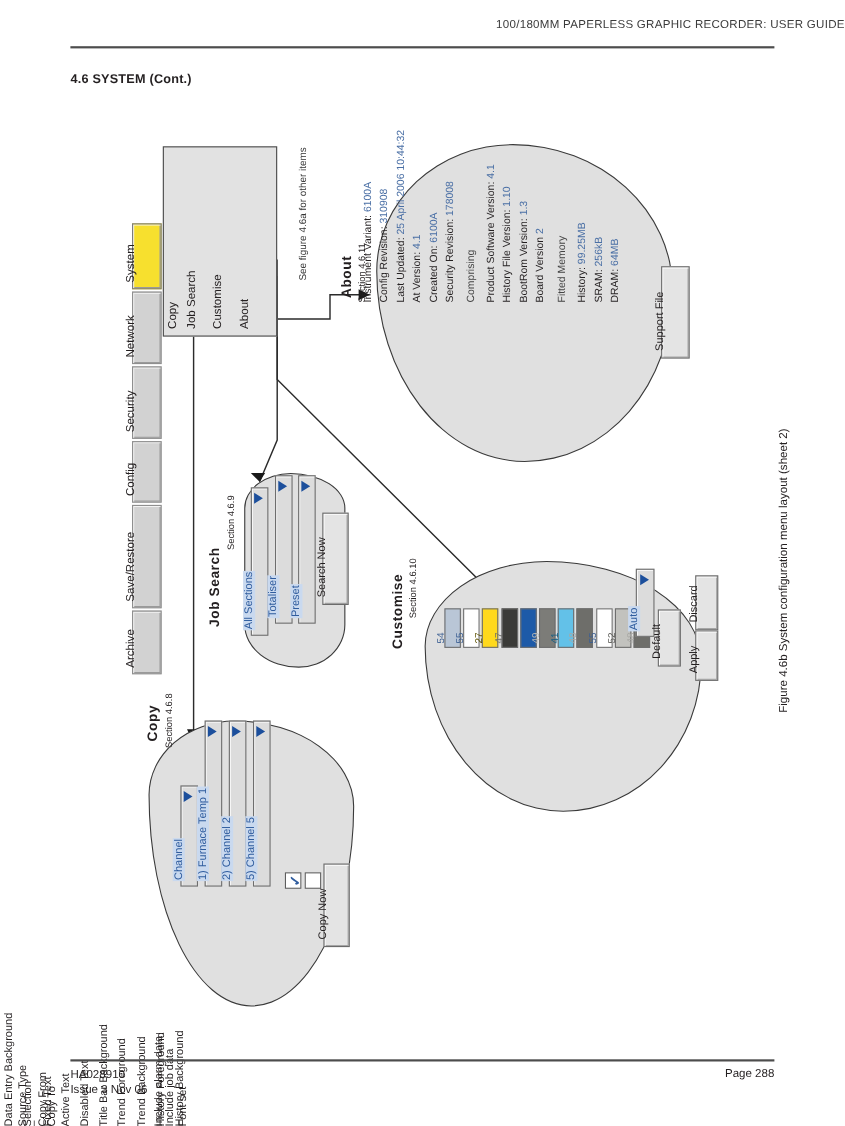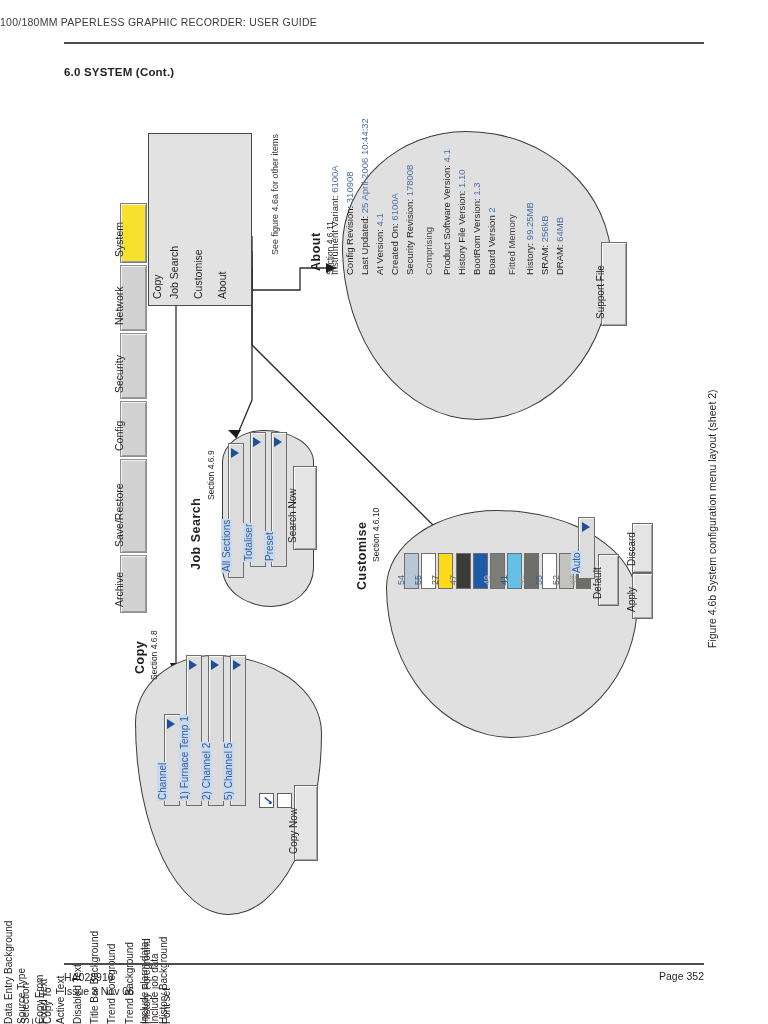--- a/index.html
+++ b/index.html
@@ -5,21 +5,21 @@
   html,body{margin:0;padding:0;}
   body{
     width:768px;height:1024px;background:#ffffff;
     font-family:"Liberation Sans", sans-serif;
     color:#231f20;position:relative;overflow:hidden;
   }
   .page{position:absolute;inset:0;}
 
   
   .hdr-text{
-    position:absolute;top:16px;left:0;width:768px;text-align:left;
+    position:absolute;top:16px;left:0;width:768px;text-align:right;
     font-size:10.5px;letter-spacing:.25px;color:#3b3b3b;
   }
   .hdr-rule{position:absolute;top:42px;left:64px;width:640px;height:2px;background:#4d4d4d;}
   .sec-title{position:absolute;top:66px;left:64px;font-size:11.5px;font-weight:bold;letter-spacing:.2px;}
   .ftr-rule{position:absolute;top:963px;left:64px;width:640px;height:1.5px;background:#4d4d4d;}
   .ftr-left{position:absolute;top:970px;left:64px;font-size:10.5px;line-height:14px;}
   .ftr-right{position:absolute;top:970px;right:64px;font-size:10.5px;}
 
   
   .rot{transform:rotate(-90deg);transform-origin:0 0;white-space:nowrap;}
@@ -123,21 +123,21 @@
   .figcap{position:absolute;left:706px;top:648px;font-size:10.5px;
     transform:rotate(-90deg);transform-origin:0 0;white-space:nowrap;}
 </style>
 </head>
 <body>
 
 <div class="page">
 
   <div class="hdr-text">100/180MM PAPERLESS GRAPHIC RECORDER: USER GUIDE</div>
   <div class="hdr-rule"></div>
-  <div class="sec-title">6.0  SYSTEM (Cont.)</div>
+  <div class="sec-title">4.6  SYSTEM (Cont.)</div>
 
   <svg class="wires">
     <g stroke="#2b2b2b" stroke-width="1.3" fill="none">
 
       <path d="M252,236 L252,290 L300,290 L300,268 L336,268"></path>
 
       <path d="M252,251 L252,345 L441,533"></path>
 
       <path d="M252,268 L252,400 L236,438"></path>
 
@@ -360,15 +360,15 @@
     <span class="t">Copy Now</span>
   </div>
 
   <div class="figcap">Figure 4.6b  System configuration menu layout (sheet 2)</div>
 
   <div class="ftr-rule"></div>
   <div class="ftr-left">
     <div>HA028910</div>
     <div>Issue 3  Nov 06</div>
   </div>
-  <div class="ftr-right">Page 352</div>
+  <div class="ftr-right">Page 288</div>
 
 </div>
 
 </body></html>

